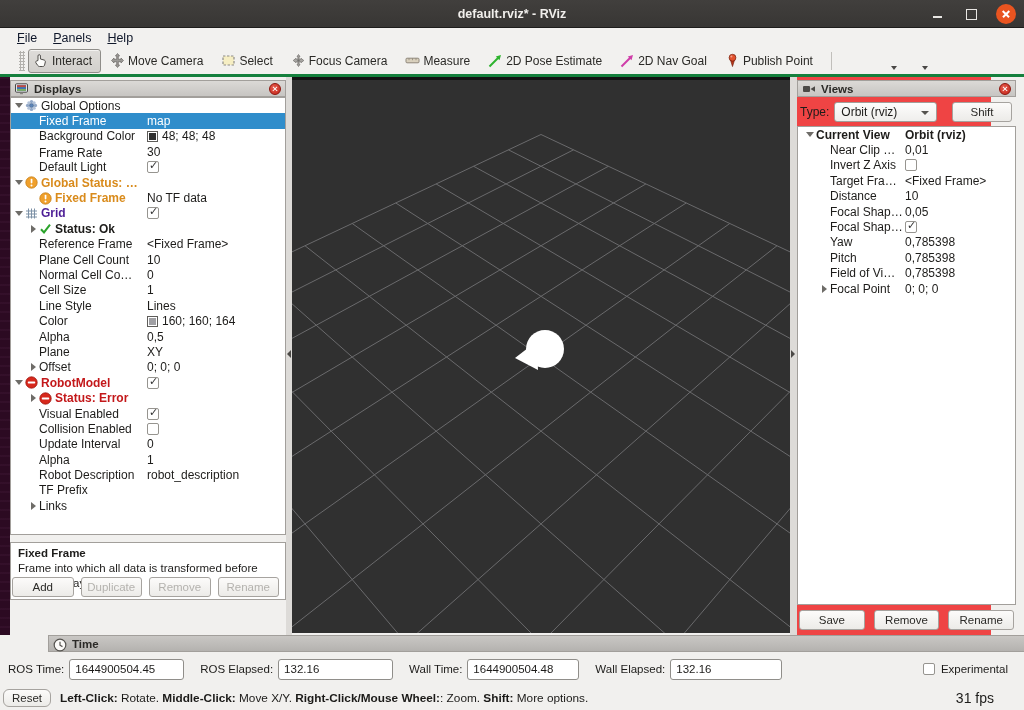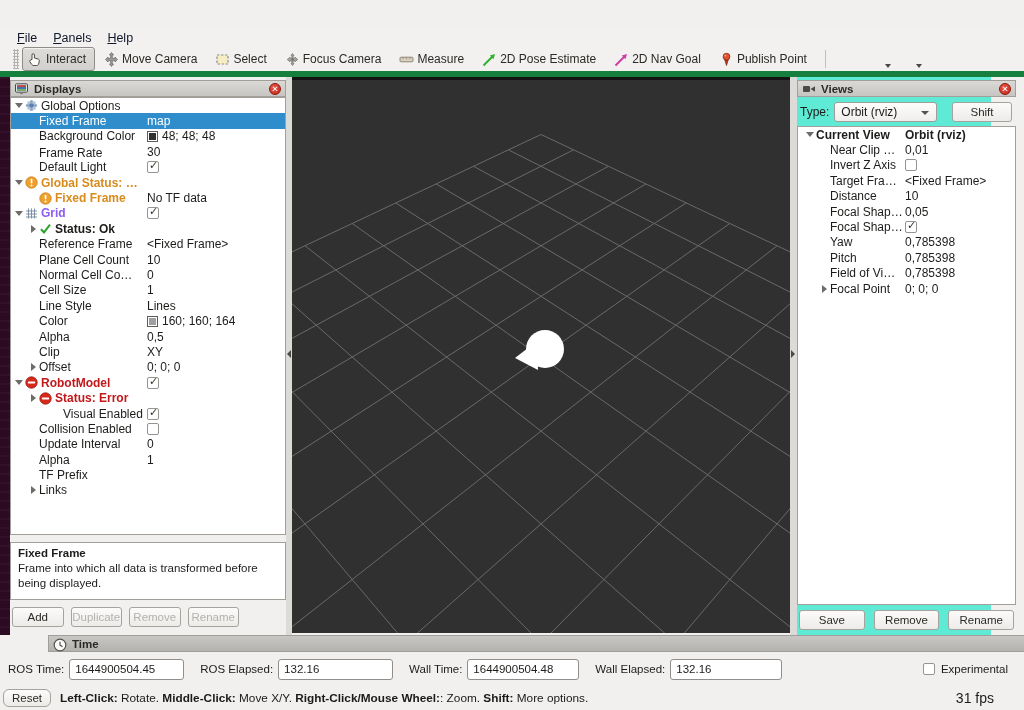--- a/index.html
+++ b/index.html
@@ -23,21 +23,21 @@
   .wb-close::after  { transform:translate(-50%,-50%) rotate(-45deg); }
 
   
   .menubar { position:absolute; left:0; top:28px; width:1024px; height:19px;
     background:#f2f1ef; display:flex; align-items:center; padding-left:10px; }
   .menu-item { padding:1px 7px; margin-right:2px; font-size:12.5px; color:#0f172a; cursor:default; }
   .menu-item .u { text-decoration:underline; }
 
   
   .toolbar { position:absolute; left:0; top:47px; width:1024px; height:30px;
-    background:#f2f1ef; border-bottom:6px solid #15803d; display:flex; align-items:center; padding-left:10px; }
+    background:#f2f1ef; border-bottom:3px solid #15803d; display:flex; align-items:center; padding-left:16px; }
   .drag-handle { width:6px; height:20px; margin:0 3px;
     background-image:radial-gradient(circle,#b3b1ad 1px,transparent 1.2px); background-size:3px 3px; }
   .tool { display:flex; align-items:center; gap:3px; height:24px; padding:0 8px 0 5px; margin-right:3px;
     border:1px solid transparent; border-radius:3px; font-size:12px; color:#2b2a27; background:transparent; }
   .tool.active { border-color:#8f8d89; background:linear-gradient(#dedcd9,#d2d0cc); box-shadow:inset 0 1px 0 #f3f2f0; }
   .tool .ticon16 { width:15px; height:15px; display:inline-block; }
   .tb-sep { width:1px; height:18px; background:#c1bfbb; margin:0 9px 0 6px; }
   .zbtn { width:26px; height:24px; display:flex; align-items:center; justify-content:center; position:relative; margin-right:5px; }
   .zbtn .caret { position:absolute; right:1px; bottom:3px; width:0; height:0;
     border-left:3px solid transparent; border-right:3px solid transparent; border-top:4px solid #4a4846; }
@@ -70,50 +70,50 @@
   .trow .namecell { display:flex; align-items:center; height:100%; flex:0 0 auto; overflow:hidden; white-space:nowrap; }
   .trow .valuecell { display:flex; align-items:center; height:100%; flex:1 1 auto; overflow:hidden; white-space:nowrap; padding-left:3px; }
   .arrowslot { width:12px; display:flex; justify-content:center; flex:0 0 12px; }
   .tri-exp { width:0; height:0; border-left:4px solid transparent; border-right:4px solid transparent; border-top:5px solid #6e6c68; }
   .tri-col { width:0; height:0; border-top:4px solid transparent; border-bottom:4px solid transparent; border-left:5px solid #6e6c68; }
   .ticon { width:13px; height:13px; flex:0 0 13px; margin-right:3px; display:inline-block; }
   .lbl { color:#1d1c1a; }
   .b { font-weight:bold; }
   .c-warn { color:#d98b1c; }
   .c-error { color:#c3181a; }
-  .c-blue { color:#8b5cf6; }
+  .c-blue { color:#4c1d95; }
   .trow.selected { background:#2f8dcb; }
   .trow.selected .lbl, .trow.selected .val { color:#fff; }
   .val { color:#1d1c1a; }
   .swatch { width:11px; height:11px; border:1px solid #5e5c59; box-shadow:inset 0 0 0 1px #fff; margin-right:4px; flex:0 0 11px; }
   .cbox { width:12px; height:12px; border:1px solid #96948f; border-radius:2px; background:#fff;
     position:relative; flex:0 0 12px; }
   .cbox.on::before { content:"\2713"; position:absolute; left:1px; top:-3px; font-size:11px; font-weight:bold; color:#333; }
 
   
   .displays { position:absolute; left:10px; top:0; width:276px; height:558px; background:#f1f0ee; }
   .displays .phead { position:absolute; left:0; top:3px; width:276px; }
   .displays .tree { position:absolute; left:0; top:20px; width:276px; height:438px; }
   .help { position:absolute; left:0; top:465px; width:276px; height:58px; background:#fff;
     border:1px solid #a29f9b; padding:3px 7px; font-size:11.5px; line-height:1.3; }
   .help .ht { font-weight:bold; }
-  .dbtns { position:absolute; left:2px; top:530px; width:227px; display:flex; gap:7px; }
+  .dbtns { position:absolute; left:2px; top:500px; width:267px; display:flex; gap:7px; }
   .dbtns .btn { flex:1 1 0; }
 
   
   .gutterL { position:absolute; left:286px; top:0; width:6px; height:558px; background:#dddbd8; }
   .gutterR { position:absolute; left:790px; top:0; width:7px; height:558px; background:#dddbd8; }
   .garrow { position:absolute; top:273px; left:1px; }
   .ga-left { width:0; height:0; border-top:4px solid transparent; border-bottom:4px solid transparent; border-right:4px solid #4c4a47; }
   .ga-right { width:0; height:0; border-top:4px solid transparent; border-bottom:4px solid transparent; border-left:4px solid #4c4a47; }
   .viewport { position:absolute; left:292px; top:0; width:498px; height:556px; background:#303030;
     border-top:3px solid #141414; }
 
   
-  .views { position:absolute; left:797px; top:0; width:194px; height:558px; background:#5eead4;text-decoration:underline; }
+  .views { position:absolute; left:797px; top:0; width:194px; height:558px; background:#ef4444;text-decoration:underline; }
   .views .phead { position:absolute; left:0; top:3px; width:219px; }
   .typerow { position:absolute; left:0; top:24px; width:219px; height:21px; display:flex; align-items:center; }
   .typerow .tlabel { font-size:12px; margin:0 5px 0 3px; }
   .combo { width:103px; height:20px; border:1px solid #a19e9a; border-radius:3px;
     background:linear-gradient(#fdfdfc,#efeeec); display:flex; align-items:center; padding-left:6px; font-size:12px; position:relative; }
   .combo .caret { position:absolute; right:7px; top:8px; width:0; height:0;
     border-left:4px solid transparent; border-right:4px solid transparent; border-top:4px solid #55534f; }
   .zero { margin-left:auto; margin-right:4px; width:60px; }
   .views .tree { position:absolute; left:0; top:49px; width:219px; height:479px; }
   .vbtns { position:absolute; left:2px; top:533px; width:215px; display:flex; gap:9px; }
@@ -136,20 +136,28 @@
   .statusbar .btn { padding:2px 8px;border-radius:6px; }
   .msg { margin-left:9px; font-size:11.8px; color:#1b1a18; }
   .msg .sb { font-weight:bold; }
   .fps { margin-left:auto; font-size:14px; }
 </style>
 </head>
 <body>
 
 <div class="screen">
 
+  <div class="titlebar">
+    <div class="title">default.rviz* - RViz</div>
+    <div class="winbtns">
+      <div class="wb wb-min"></div>
+      <div class="wb wb-max"></div>
+      <div class="wb wb-close"></div>
+    </div>
+  </div>
 
   <div class="menubar" id="menubar">
       <span class="menu-item"><span class="u">F</span>ile</span>
       <span class="menu-item"><span class="u">P</span>anels</span>
       <span class="menu-item"><span class="u">H</span>elp</span>
     </div>
 
   <div class="toolbar" id="toolbar">
     <div class="drag-handle"></div>
   <div class="tool active">
@@ -432,21 +440,21 @@
               <span class="lbl">Alpha</span>
             </div>
             <div class="valuecell">
               <span class="val">0,5</span>
             </div>
           </div>
           <div class="trow">
             <div class="namecell" style="width: 133px;">
               <span style="flex: 0 0 16px;"></span>
               <span class="arrowslot"></span>
-              <span class="lbl">Clip</span>
+              <span class="lbl">Plane</span>
             </div>
             <div class="valuecell">
               <span class="val">XY</span>
             </div>
           </div>
           <div class="trow">
             <div class="namecell" style="width: 133px;">
               <span style="flex: 0 0 16px;"></span>
               <span class="arrowslot">
                 <span class="tri-col"></span>
@@ -481,21 +489,21 @@
               </span>
               <span class="ticon"><svg viewBox="0 0 13 13">
                   <circle cx="6.5" cy="6.5" r="5.7" fill="#d7281c" stroke="#9c140c" stroke-width=".8"></circle>
                   <rect x="2.8" y="5.5" width="7.4" height="2" rx=".7" fill="#fff"></rect>
                 </svg></span>
               <span class="lbl b c-error">Status: Error</span>
             </div>
             <div class="valuecell"></div>
           </div>
           <div class="trow">
-            <div class="namecell" style="width: 133px; padding-left: 24px;">
+            <div class="namecell" style="width: 133px;">
               <span style="flex: 0 0 16px;"></span>
               <span class="arrowslot"></span>
               <span class="lbl">Visual Enabled</span>
             </div>
             <div class="valuecell">
               <span class="cbox on"></span>
             </div>
           </div>
           <div class="trow">
             <div class="namecell" style="width: 133px;">
@@ -518,20 +526,30 @@
             </div>
           </div>
           <div class="trow">
             <div class="namecell" style="width: 133px;">
               <span style="flex: 0 0 16px;"></span>
               <span class="arrowslot"></span>
               <span class="lbl">Alpha</span>
             </div>
             <div class="valuecell">
               <span class="val">1</span>
+            </div>
+          </div>
+          <div class="trow">
+            <div class="namecell" style="width: 133px;">
+              <span style="flex: 0 0 16px;"></span>
+              <span class="arrowslot"></span>
+              <span class="lbl">Robot Description</span>
+            </div>
+            <div class="valuecell">
+              <span class="val">robot_description</span>
             </div>
           </div>
           <div class="trow">
             <div class="namecell" style="width: 133px;">
               <span style="flex: 0 0 16px;"></span>
               <span class="arrowslot"></span>
               <span class="lbl">TF Prefix</span>
             </div>
             <div class="valuecell"></div>
           </div>

